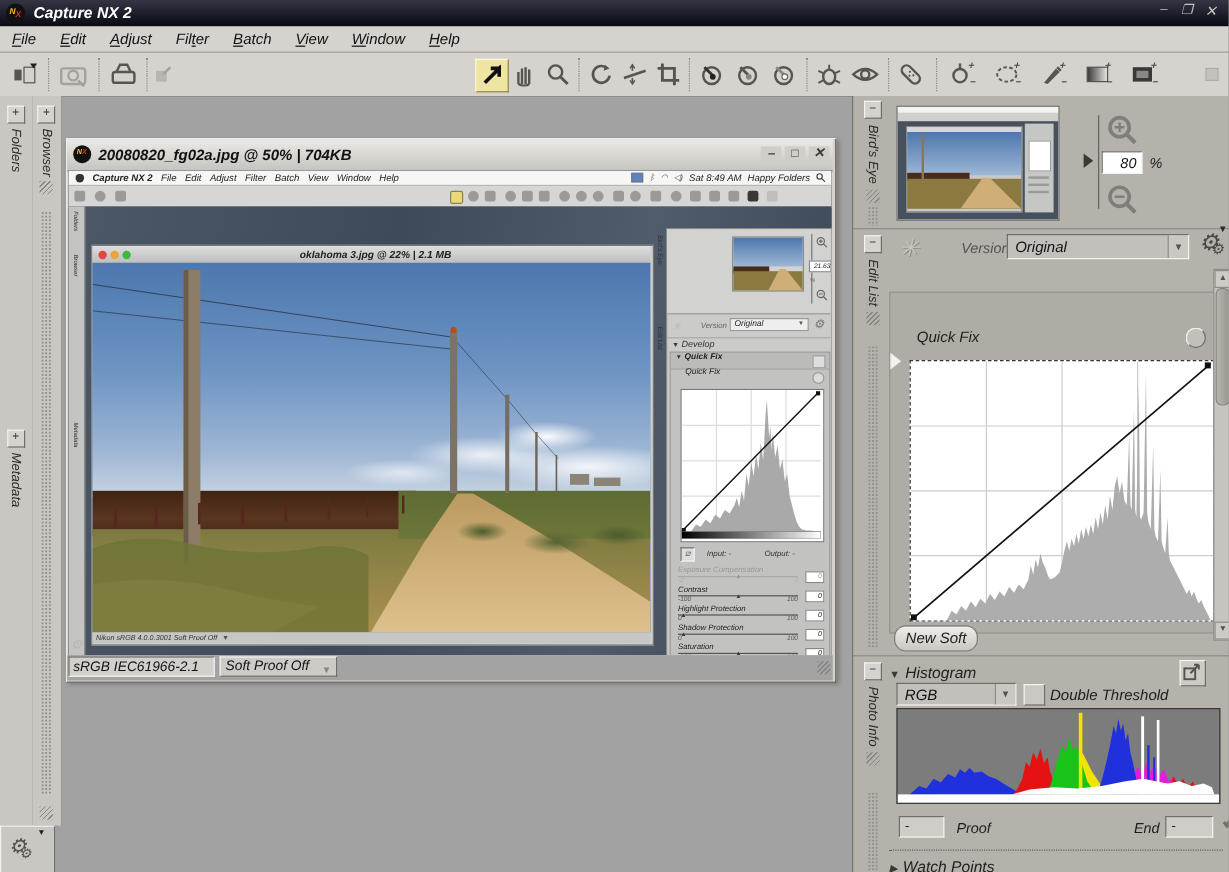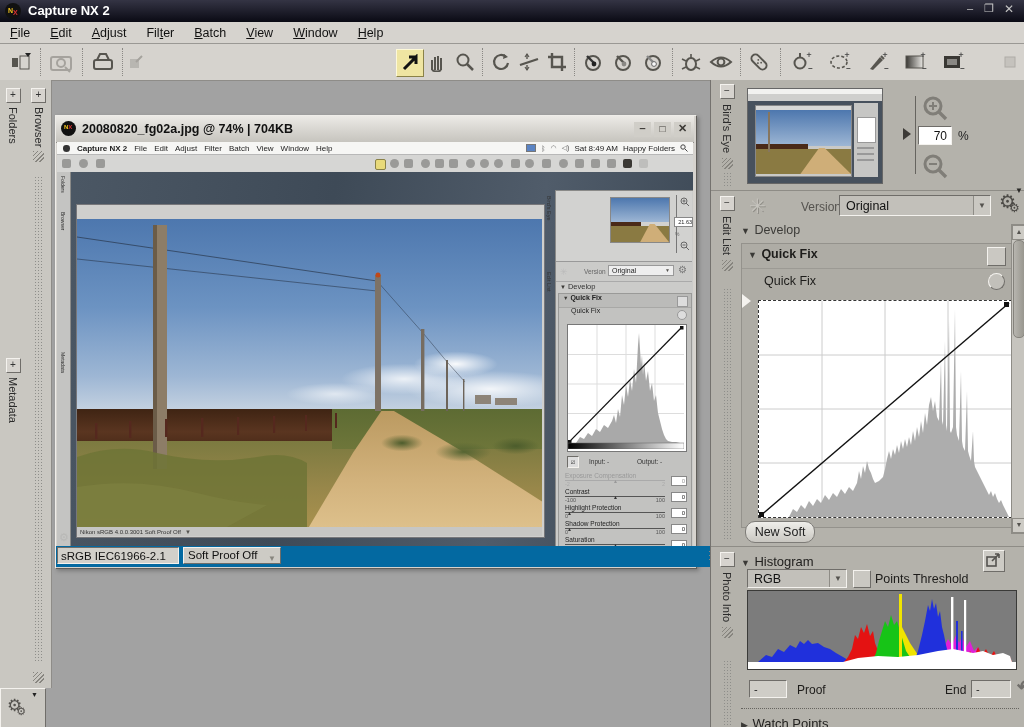--- a/index.html
+++ b/index.html
@@ -1,17 +1,17 @@
 <!DOCTYPE html>
 <html><head>
 <meta charset="utf-8">
 <style>
   html,body{margin:0;padding:0;background:#888;}
   #app{position:relative;width:1024px;height:727px;background:#a2a2a2;overflow:hidden;
-       font-family:"Liberation Sans",sans-serif;-webkit-font-smoothing:antialiased;}
+       font-family:"Liberation Sans",sans-serif;font-style:italic;-webkit-font-smoothing:antialiased;}
   .abs{position:absolute;}
   .r{border:1px solid;border-color:#f4f2ee #6f6d69 #6f6d69 #f4f2ee;}
   .s{border:1px solid;border-color:#6f6d69 #f4f2ee #f4f2ee #6f6d69;}
   .dots{background-image:radial-gradient(#8e8e8a 35%, rgba(0,0,0,0) 36%);background-size:3px 3px;}
   .ddarrow{color:#55534f;font-size:8px;line-height:1;}
   svg{display:block;}
   u{text-decoration:underline;}
   
   #titlebar{left:0;top:0;width:1024px;height:22px;background:linear-gradient(#343444,#0a0a14);
             display:flex;align-items:center;color:#fff;}
@@ -34,21 +34,21 @@
   .vlabel{font-size:11px;color:#2b2b2b;writing-mode:vertical-rl;}
   .grip{width:11px;height:11px;background:repeating-linear-gradient(135deg,#87857f 0 1px,transparent 1px 3px);}
   
   #docwin{left:55px;top:115px;width:640px;height:452px;background:#d6d3ce;
           border:1px solid;border-color:#efede9 #5f5d59 #5f5d59 #efede9;box-shadow:2px 2px 4px rgba(0,0,0,.25);}
   #dwtitle{left:0;top:0;width:638px;height:26px;background:linear-gradient(#eceae6,#c6c4be);
            display:flex;align-items:center;border-bottom:1px solid #8e8c88;}
   .dwbtn{width:17px;height:15px;margin-right:3px;background:#d0cec8;font-size:10px;line-height:13px;
          text-align:center;color:#3c3a36;font-weight:bold;}
   #dwcontent{left:1px;top:26px;width:636px;height:404px;background:#46505c;overflow:hidden;}
-  #dwstatus{left:0;top:430px;width:638px;height:21px;background:#0369a1;display:flex;align-items:center;padding-left:28px;}
+  #dwstatus{left:0;top:430px;width:638px;height:21px;background:#a3a3a3;display:flex;align-items:center;}
   
   #macmenu{left:0;top:0;width:636px;height:13px;background:#f6f6f4;border-bottom:1px solid #b8b8b8;
            display:flex;align-items:center;font-size:8px;color:#222;gap:7px;padding-left:6px;box-sizing:border-box;}
   #mactool{left:0;top:13px;width:636px;height:17px;background:#d6d6d4;border-bottom:1px solid #a8a8a8;}
   .mi{position:absolute;top:4px;width:9px;height:9px;background:#9a9a98;border-radius:2px;}
   #macbody{left:0;top:30px;width:636px;height:374px;
            background:linear-gradient(100deg,#4c5865 0%,#3e4a57 40%,#505c6a 70%,#3a4653 100%);}
   #okwin{left:19px;top:32px;width:467px;height:332px;background:#cfcfcd;border:1px solid #77777a;}
   #oktitle{left:0;top:0;width:465px;height:14px;background:linear-gradient(#dedede,#bdbdbd);
            display:flex;align-items:center;border-bottom:1px solid #999;}
@@ -299,21 +299,21 @@
   <div class="abs r" style="left:0;top:688px;width:44px;height:38px;background:#c9c7c1;">
     <span class="abs" style="left:6px;top:6px;font-size:17px;color:#55534f;">⚙<span style="font-size:11px;position:relative;left:-6px;top:4px;">⚙</span></span>
     <span class="abs" style="left:30px;top:2px;font-size:7px;color:#222;">▼</span>
   </div>
 
   <div id="docwin" class="abs">
     <div id="dwtitle" class="abs">
       <span class="abs" style="left:5px;top:5px;width:15px;height:15px;border-radius:50%;background:#111;">
         <span class="abs" style="left:3px;top:3px;font-size:6px;font-weight:bold;color:#f4c520;">N<span style="color:#d33;">X</span></span>
         </span>
-      <span style="margin-left:26px;font-size:12.5px;font-weight:bold;color:#111;">20080820_fg02a.jpg @ 74% | 704KB</span>
+      <span style="margin-left:26px;font-size:12.5px;font-weight:bold;color:#111;">20080820_fg02a.jpg @ 50% | 704KB</span>
       <span style="margin-left:auto;display:flex;">
         <span class="dwbtn">‒</span>
         <span class="dwbtn">□</span>
         <span class="dwbtn" style="font-size:11px;">✕</span>
       </span>
     </div>
 
     <div id="dwcontent" class="abs">
 
       <div id="macmenu" class="abs">
@@ -369,20 +369,28 @@
 
         <div class="abs" style="left:0;top:0;width:13px;height:374px;background:#c4c4c2;border-right:1px solid #8a8a88;">
           <span class="vlabel abs" style="left:3px;top:4px;font-size:5px;">Folders</span>
           <span class="vlabel abs" style="left:3px;top:40px;font-size:5px;">Browser</span>
           <span class="vlabel abs" style="left:3px;top:180px;font-size:5px;">Metadata</span>
         </div>
 
         <span class="abs" style="left:2px;bottom:2px;font-size:11px;color:#b8b8b6;">⚙</span>
 
         <div id="okwin" class="abs">
+          <div id="oktitle" class="abs">
+            <span style="display:flex;margin-left:5px;">
+              <span class="light" style="background:#e2463d;"></span>
+              <span class="light" style="background:#e6a63a;"></span>
+              <span class="light" style="background:#3db93d;"></span>
+            </span>
+            <span style="margin:0 auto;font-size:8.5px;font-weight:bold;color:#222;transform:translateX(-14px);">oklahoma 3.jpg @ 22% | 2.1 MB</span>
+          </div>
 
           <div id="photo" class="abs">
             <div class="abs" style="left:0;top:0;width:465px;height:196px;background:linear-gradient(#4d77ae 0%,#6c93c2 45%,#9db6d4 80%,#c9d5e2 100%);"></div>
             <div class="abs" style="left:120px;top:90px;width:345px;height:100px;
                  background:radial-gradient(60px 18px at 75% 55%,rgba(255,255,255,.95),rgba(255,255,255,0) 70%),
                             radial-gradient(90px 22px at 60% 70%,rgba(255,255,255,.8),rgba(255,255,255,0) 70%),
                             radial-gradient(120px 26px at 85% 80%,rgba(255,255,255,.85),rgba(255,255,255,0) 70%),
                             radial-gradient(70px 16px at 40% 85%,rgba(255,255,255,.6),rgba(255,255,255,0) 70%);"></div>
             <div class="abs" style="left:0;top:190px;width:270px;height:38px;background:linear-gradient(#3f2413,#5a3520 60%,#4a2a18);"></div>
             <div class="abs" style="left:0;top:222px;width:465px;height:86px;background:linear-gradient(#7c7a40,#98874a 55%,#a8914e);"></div>
@@ -564,21 +572,21 @@
         <div class="abs" style="left:3px;top:56px;width:17px;height:2px;background:#999;"></div>
       </div>
     </div>
     <div class="abs" style="left:204px;top:16px;width:1px;height:78px;background:#66645f;"></div>
     <span class="abs" style="left:192px;top:48px;width:0;height:0;border-left:8px solid #3c3a36;border-top:6px solid transparent;border-bottom:6px solid transparent;"></span>
     <svg class="abs" style="left:212px;top:16px;" width="26" height="26">
       <circle cx="10" cy="10" r="8" fill="none" stroke="#807e78" stroke-width="3"></circle>
         <path d="M16 16l7 7" stroke="#807e78" stroke-width="3.4"></path>
         <path d="M6 10h8 M10 6v8" stroke="#807e78" stroke-width="2"></path>
       </svg>
-    <span class="abs field" style="left:207px;top:46px;width:34px;height:19px;text-align:right;">70</span>
+    <span class="abs field" style="left:207px;top:46px;width:34px;height:19px;text-align:right;">80</span>
     <span class="abs" style="left:247px;top:49px;font-size:12px;color:#222;">%</span>
     <svg class="abs" style="left:212px;top:74px;" width="26" height="26">
       <circle cx="10" cy="10" r="8" fill="none" stroke="#807e78" stroke-width="3"></circle>
         <path d="M16 16l7 7" stroke="#807e78" stroke-width="3.4"></path>
         <path d="M6 10h8" stroke="#807e78" stroke-width="2"></path>
       </svg>
 
     <div class="rtab" style="top:116px;">
       <span class="pmbox r">−</span>
       <span class="vlabel">Edit List</span>
@@ -590,28 +598,21 @@
     <span class="abs" style="left:90px;top:120px;font-size:12px;color:#55534f;">Version</span>
     <div class="abs combo" style="left:128px;top:115px;width:152px;height:21px;">
       <span style="padding-left:6px;">Original</span>
       <span class="ddbtn">
           <span class="ddarrow">▼</span>
         </span>
     </div>
     <span class="abs" style="left:288px;top:110px;font-size:19px;color:#4c4a46;">⚙<span style="font-size:12px;position:relative;left:-7px;top:4px;">⚙</span></span>
     <span class="abs" style="left:304px;top:106px;font-size:8px;color:#2b2a28;">▼</span>
 
-    <div class="abs" style="left:30px;top:140px;width:272px;height:22px;">
-      <span class="tri">▼</span> <span class="hdrtxt" style="color:#3c3b38;font-size:12.5px;">Develop</span>
-    </div>
     <div class="abs" style="left:30px;top:163px;width:270px;height:283px;background:#aeaca5;border:1px solid #94928c;">
-      <div class="abs" style="left:0;top:0;width:270px;height:24px;border-bottom:1px solid #9c9a94;">
-        <span class="tri" style="margin-left:6px;">▼</span> <b style="font-size:12.5px;color:#1d1c1a;">Quick Fix</b>
-        <span class="abs check" style="right:6px;top:3px;width:17px;height:17px;"></span>
-      </div>
       <div class="abs" style="left:0;top:25px;width:270px;height:24px;">
         <span style="font-size:12.5px;color:#1d1c1a;margin-left:22px;line-height:24px;">Quick Fix</span>
         <span class="abs" style="right:7px;top:4px;width:15px;height:15px;border-radius:50%;background:#c2c0ba;border:1px solid;border-color:#f4f2ee #6f6d69 #6f6d69 #f4f2ee;"></span>
       </div>
       <span class="abs" style="left:0px;top:50px;width:0;height:0;border-left:9px solid #f4f2ee;border-top:7px solid transparent;border-bottom:7px solid transparent;"></span>
 
       <div class="abs" style="left:16px;top:56px;width:254px;height:218px;background:#fff;border:1px dashed #333;box-sizing:border-box;">
         <svg width="252" height="216">
           <g stroke="#ccc" stroke-width="1">
             <path d="M63 0V216 M126 0V216 M189 0V216 M0 54H252 M0 108H252 M0 162H252"></path>
@@ -647,21 +648,21 @@
           </svg>
         </span>
     </div>
     <div class="abs combo" style="left:36px;top:489px;width:100px;height:19px;">
       <span style="padding-left:6px;">RGB</span>
       <span class="ddbtn">
           <span class="ddarrow">▼</span>
         </span>
     </div>
     <span class="abs check" style="left:142px;top:490px;width:16px;height:16px;"></span>
-    <span class="abs" style="left:164px;top:492px;font-size:12.5px;color:#1d1c1a;">Points Threshold</span>
+    <span class="abs" style="left:164px;top:492px;font-size:12.5px;color:#1d1c1a;">Double Threshold</span>
 
     <div class="abs" style="left:36px;top:510px;width:270px;height:80px;background:#7c7c7c;border:1px solid #3a3a38;box-sizing:border-box;">
       <svg width="268" height="78">
         <polygon fill="#28d4e4" points="28,71 40,65 55,62 70,64 85,67 95,70 100,71"></polygon>
         <polygon fill="#2030dc" points="10,71 18,64 24,66 30,58 36,61 42,54 48,57 52,50 56,53 60,49 64,53 70,52 76,56 82,58 88,62 95,66 100,69 107,71"></polygon>
         <polygon fill="#e41212" points="96,71 100,66 104,58 107,44 110,48 113,36 116,42 119,33 122,45 125,40 127,52 130,60 133,66 136,71"></polygon>
         <polygon fill="#f0e400" points="128,71 132,64 136,56 140,48 144,52 148,40 151,46 154,36 158,44 162,52 166,58 170,64 174,68 178,71"></polygon>
         <polygon fill="#17c417" points="124,71 128,62 131,50 134,40 137,30 140,36 143,24 146,34 149,30 152,40 155,50 158,60 162,66 166,71"></polygon>
         <rect x="151" y="3" width="3" height="68" fill="#f0e400"></rect>
         <polygon fill="#e020d8" points="192,71 196,56 200,48 204,54 208,44 211,52 214,46 218,56 222,50 226,60 230,56 234,64 238,60 242,66 246,71"></polygon>

